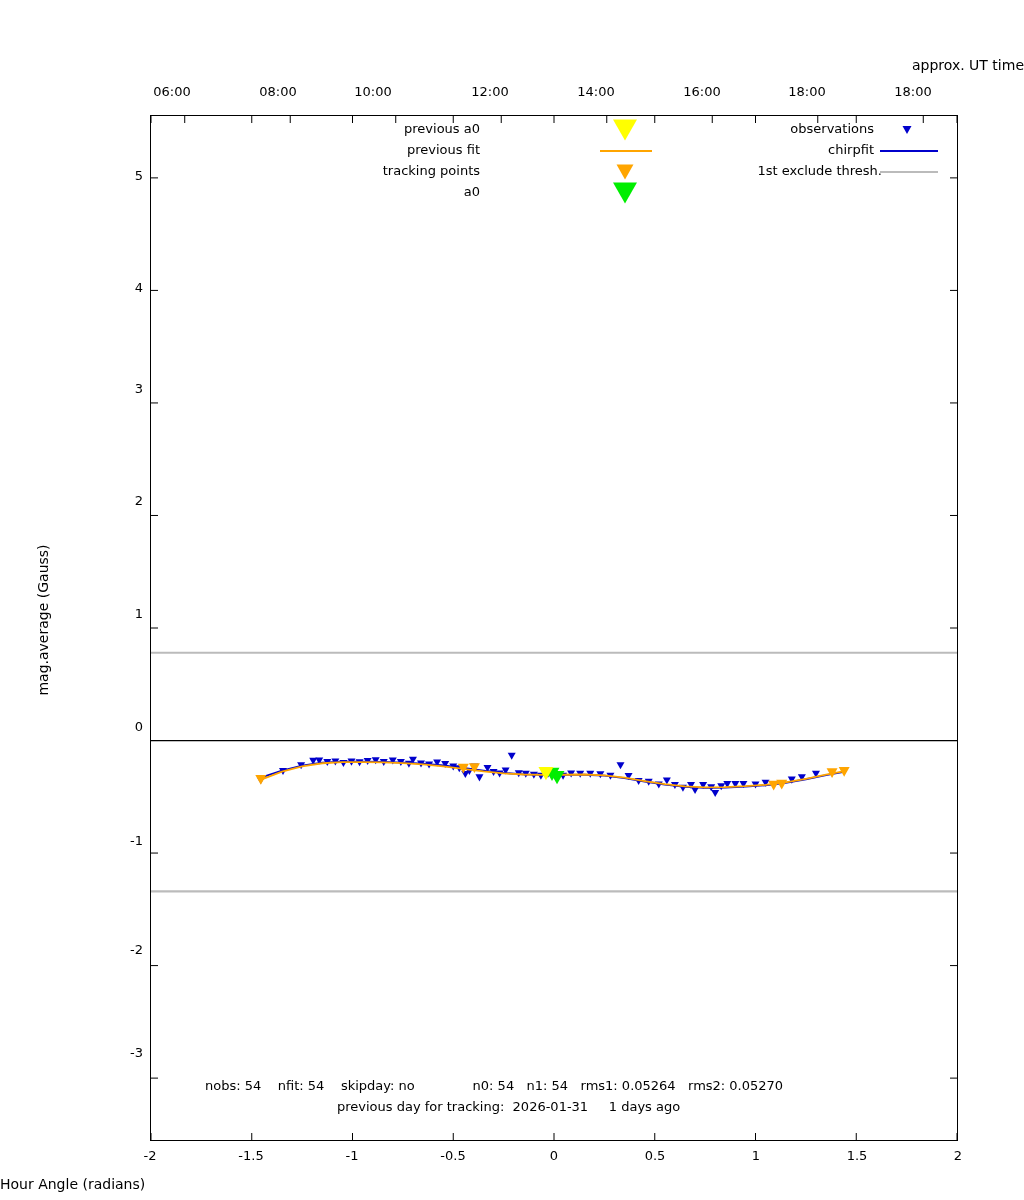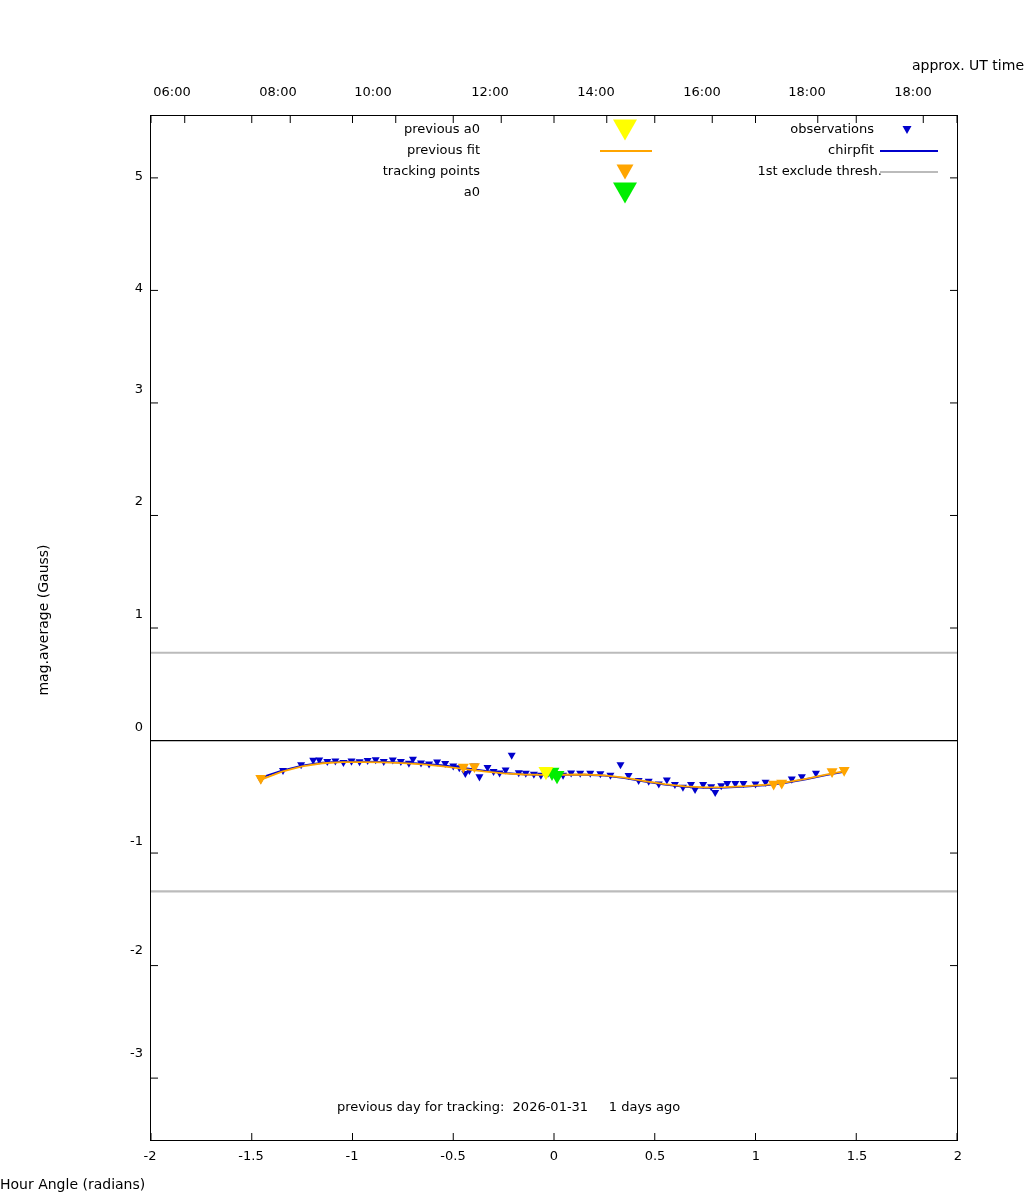--- a/index.html
+++ b/index.html
@@ -290,15 +290,16 @@
       <div class="legend-text" style="position:absolute;right:478px;top:3px;">previous a0</div>
       <div class="legend-text" style="position:absolute;right:478px;top:24px;">previous fit</div>
       <div class="legend-text" style="position:absolute;right:478px;top:45px;">tracking points</div>
       <div class="legend-text" style="position:absolute;right:478px;top:66px;">a0</div>
       <div class="legend-text" style="position:absolute;right:84px;top:3px;">observations</div>
       <div class="legend-text" style="position:absolute;right:84px;top:24px;">chirpfit</div>
       <div class="legend-text" style="position:absolute;right:76px;top:45px;">1st exclude thresh.</div>
     </div>
   </div>
 
+  <div class="footer-line" style="left:205px;top:1078px;">nobs: 54    nfit: 54    skipday: no              n0: 54   n1: 54   rms1: 0.05264   rms2: 0.05270</div>
   <div class="footer-line" style="left:337px;top:1099px;">previous day for tracking:  2026-01-31     1 days ago</div>
 
 </div>
 
 </body></html>

